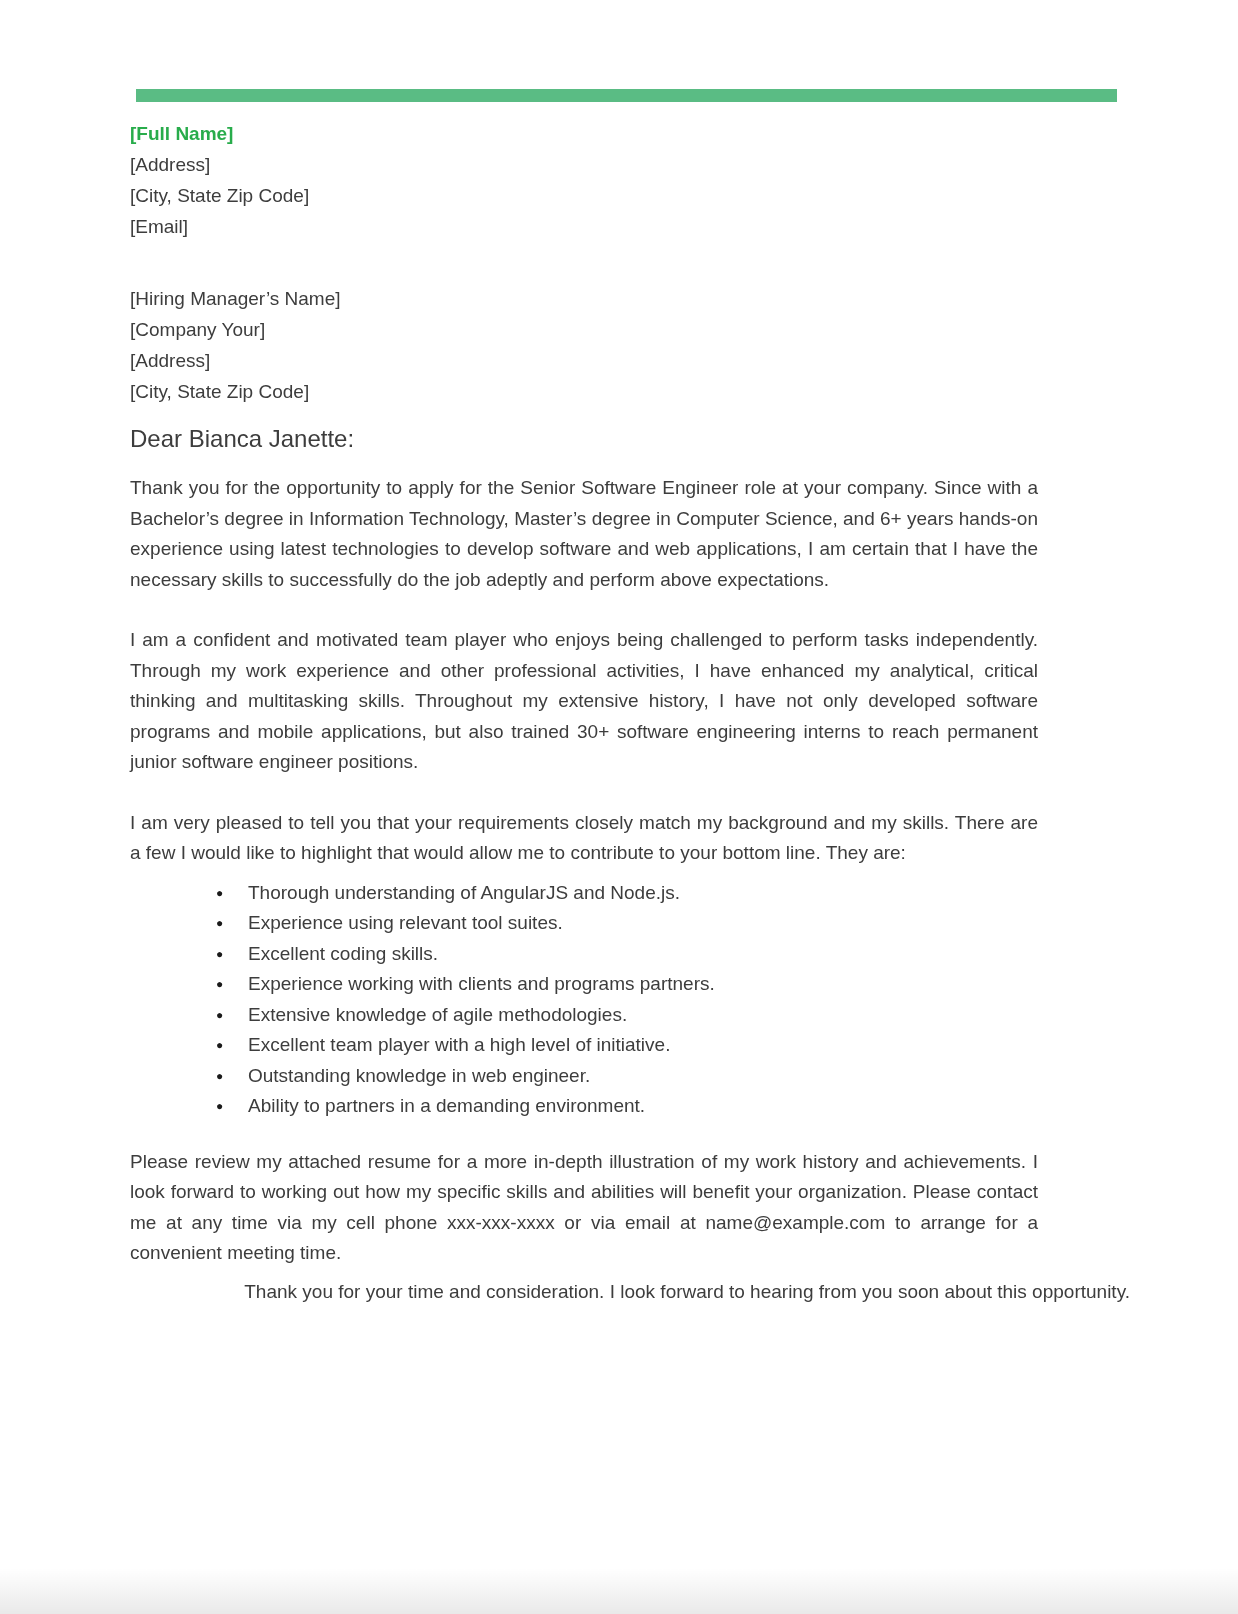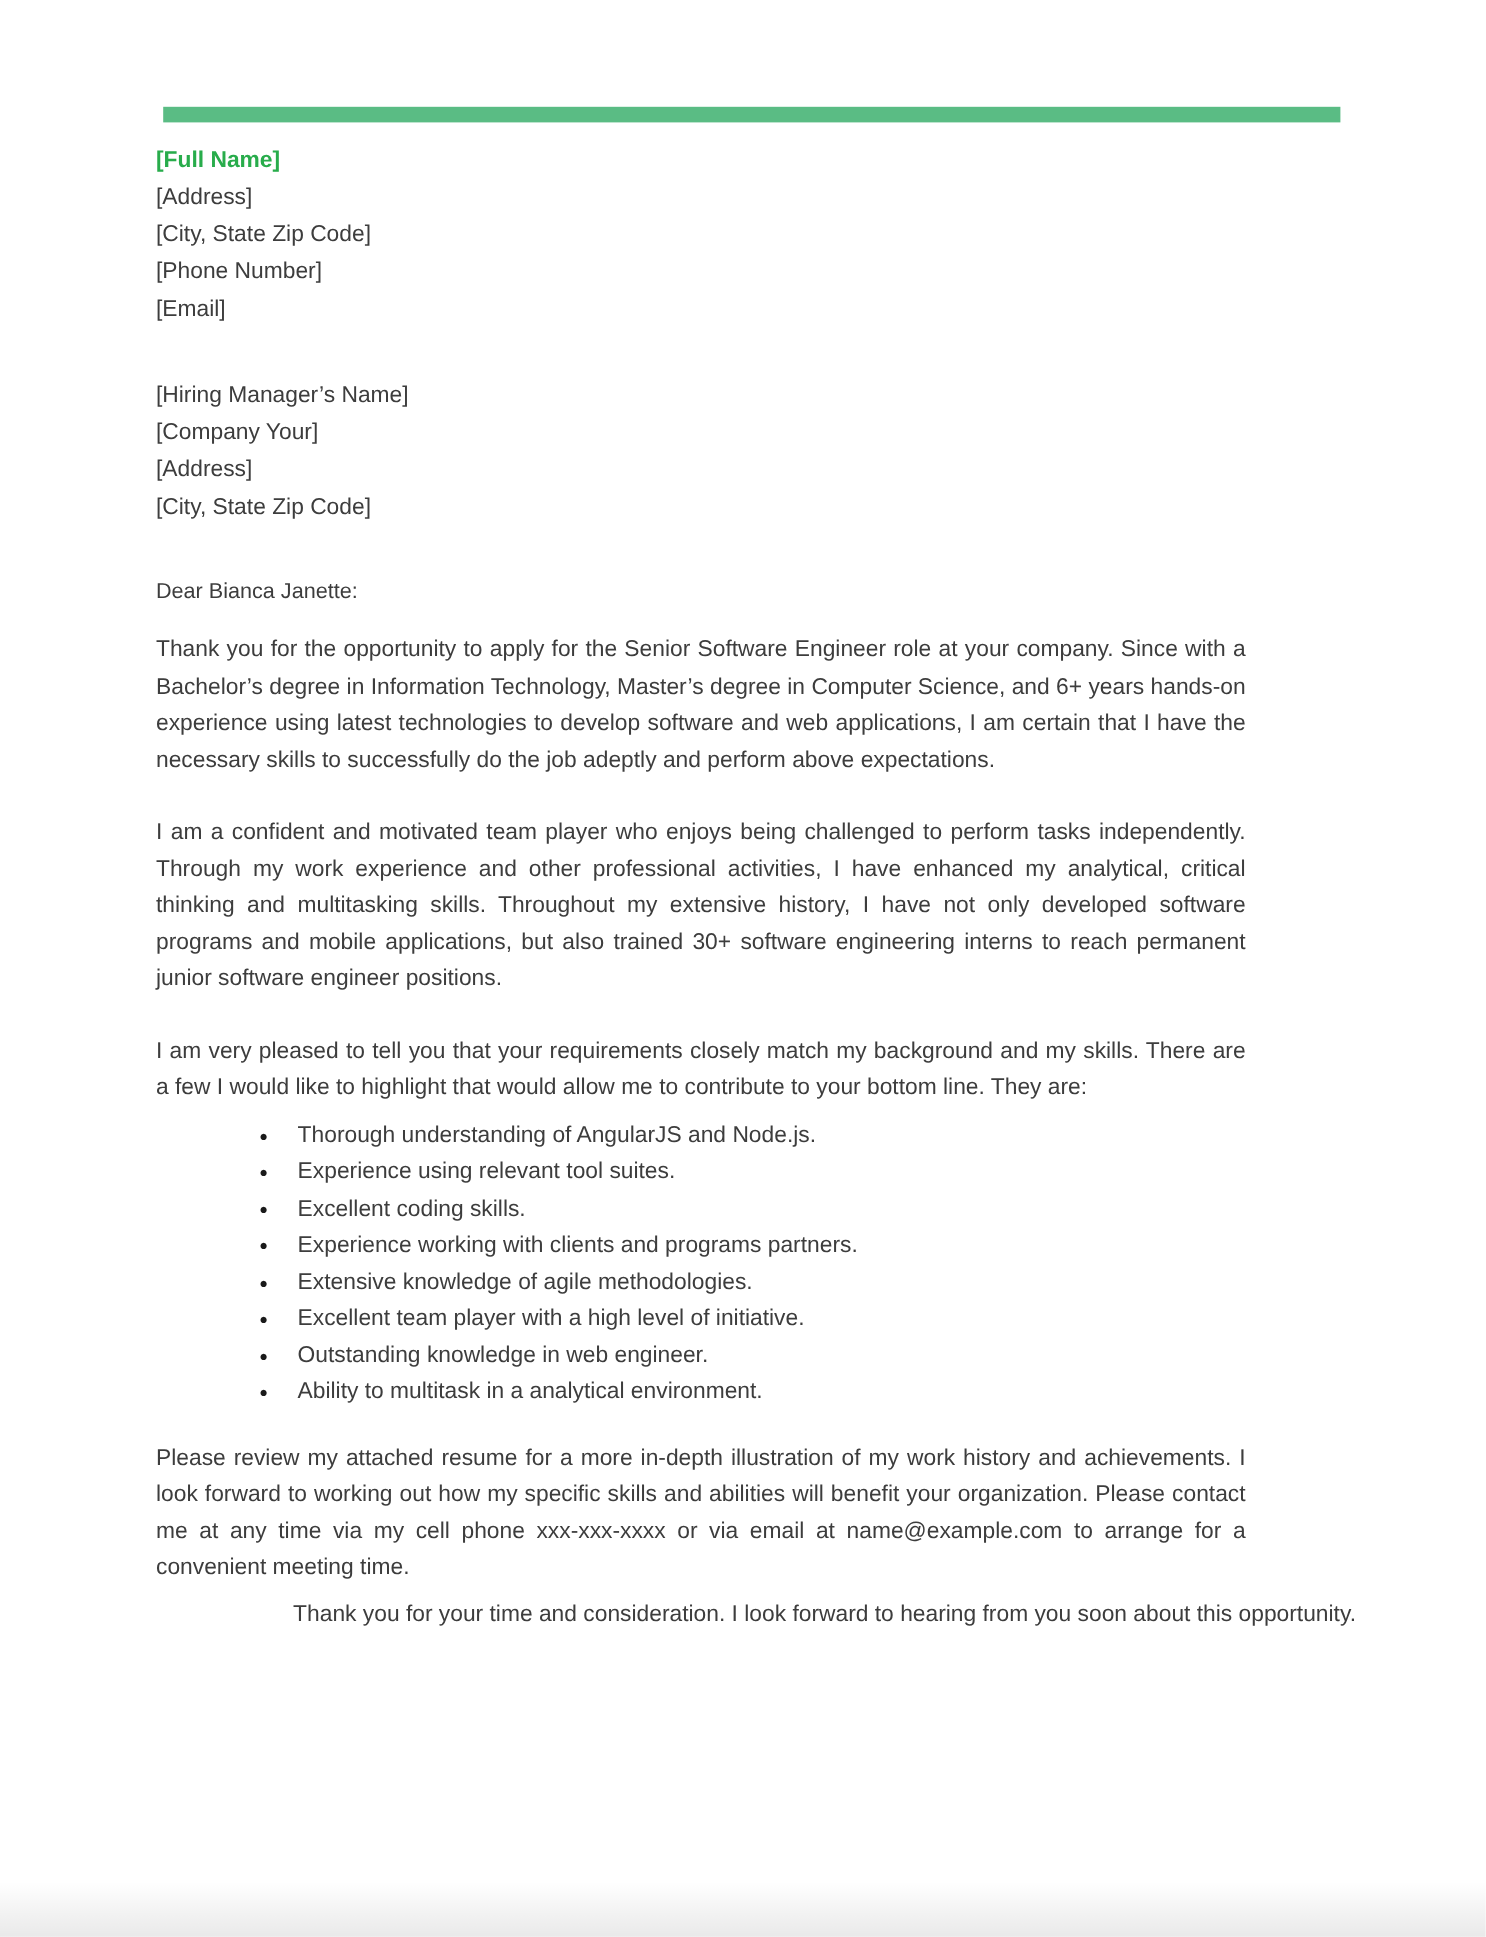--- a/index.html
+++ b/index.html
@@ -38,22 +38,22 @@
     line-height: 31px;
     white-space: nowrap;
   }
   .green-bold {
     color: #28ac4b;
     font-weight: 700;
   }
   .sender-block   { margin-top: 16px; }
   .recipient-block{ margin-top: 41px; }
   .salutation {
-    margin-top: 39px;
-    font-size: 18px;
+    margin-top: 16px;
+    font-size: 24px;
     line-height: 31px;
   }
   p.body-par {
     margin: 30px 92px 0 0;
     font-size: 19px;
     line-height: 30.5px;
     text-align: justify;
   }
   p.first-par { margin-top: 19px; }
   p.closing-par { margin-top: 25px; }
@@ -99,21 +99,20 @@
 
 <div class="page">
   <div class="content">
 
     <div class="accent-bar"></div>
 
     <div class="sender-block">
       <div class="addr-line green-bold">[Full Name]</div>
       <div class="addr-line">[Address]</div>
       <div class="addr-line">[City, State Zip Code]</div>
-      <div class="addr-line">[Phone Number]</div>
       <div class="addr-line">[Email]</div>
     </div>
 
     <div class="recipient-block">
       <div class="addr-line">[Hiring Manager’s Name]</div>
       <div class="addr-line">[Company Your]</div>
       <div class="addr-line">[Address]</div>
       <div class="addr-line">[City, State Zip Code]</div>
     </div>
 
@@ -124,21 +123,21 @@
     <p class="body-par">I am very pleased to tell you that your requirements closely match my background and my skills. There are a few I would like to highlight that would allow me to contribute to your bottom line. They are:</p>
 
     <ul class="skills-list">
       <li><span class="bullet-dot">●</span><span>Thorough understanding of AngularJS and Node.js.</span></li>
       <li><span class="bullet-dot">●</span><span>Experience using relevant tool suites.</span></li>
       <li><span class="bullet-dot">●</span><span>Excellent coding skills.</span></li>
       <li><span class="bullet-dot">●</span><span>Experience working with clients and programs partners.</span></li>
       <li><span class="bullet-dot">●</span><span>Extensive knowledge of agile methodologies.</span></li>
       <li><span class="bullet-dot">●</span><span>Excellent team player with a high level of initiative.</span></li>
       <li><span class="bullet-dot">●</span><span>Outstanding knowledge in web engineer.</span></li>
-      <li><span class="bullet-dot">●</span><span>Ability to multitask in a analytical environment.</span></li>
+      <li><span class="bullet-dot">●</span><span>Ability to partners in a demanding environment.</span></li>
     </ul>
 
     <p class="body-par closing-par">Please review my attached resume for a more in-depth illustration of my work history and achievements. I look forward to working out how my specific skills and abilities will benefit your organization. Please contact me at any time via my cell phone xxx-xxx-xxxx or via email at name@example.com to arrange for a convenient meeting time.</p>
     <p class="body-par single-line">Thank you for your time and consideration. I look forward to hearing from you soon about this opportunity.</p>
 
 
   </div>
 
   <div class="bottom-fade"></div>
 </div>

